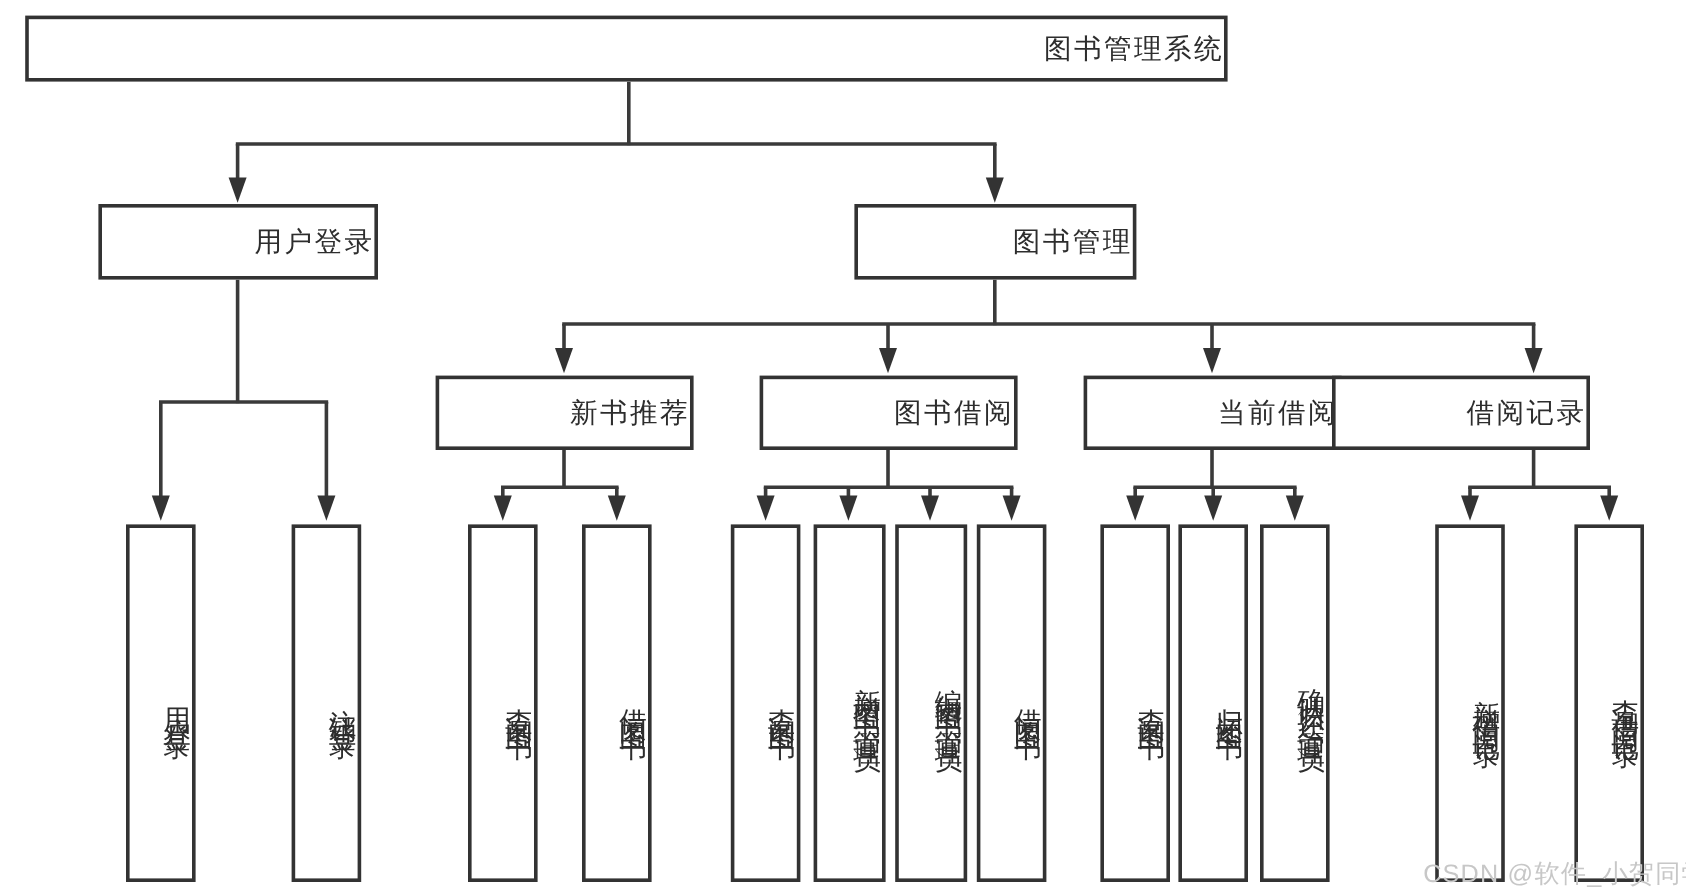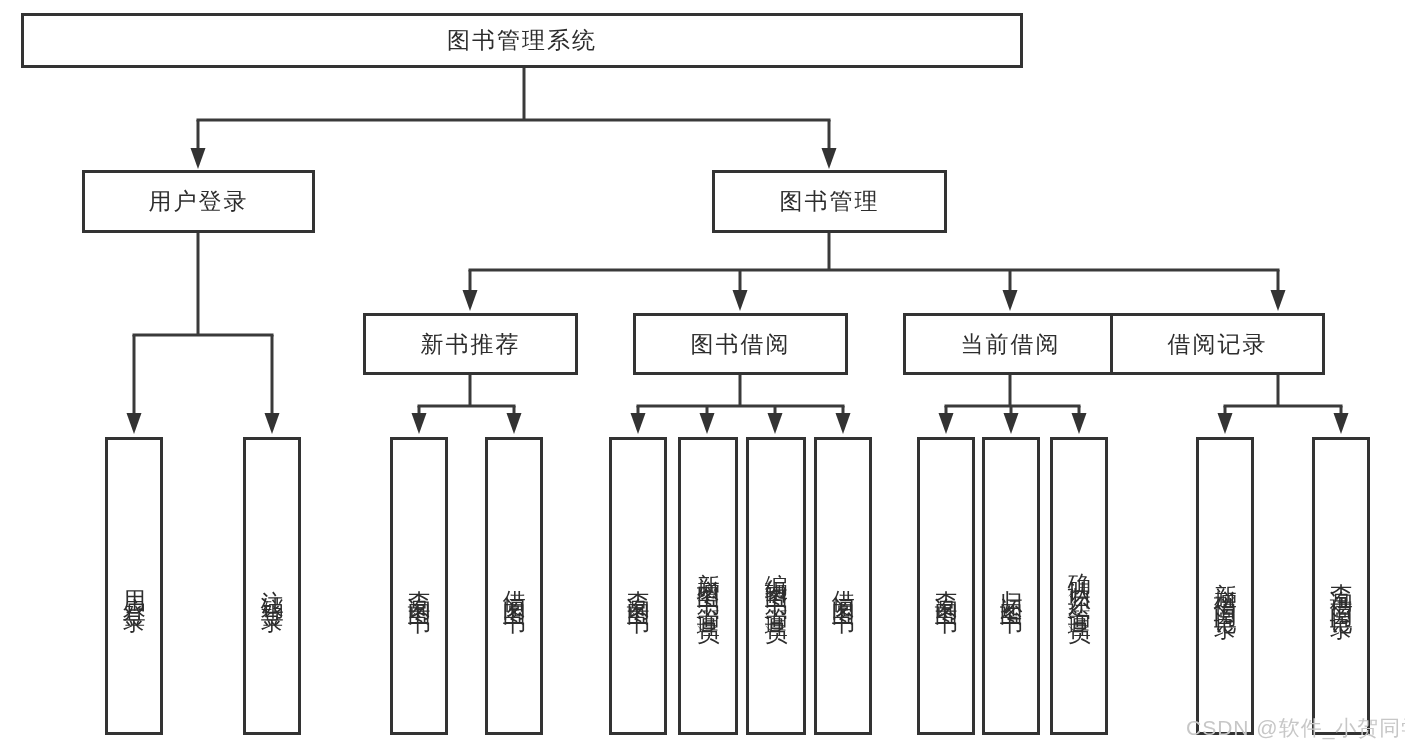--- a/index.html
+++ b/index.html
@@ -6,21 +6,21 @@
   body{
     width:1405px;height:747px;position:relative;overflow:hidden;
     background:#ffffff;
     font-family:"Liberation Sans", sans-serif;
   }
   #canvas{position:absolute;left:0;top:0;width:1405px;height:747px;}
   svg.wires{position:absolute;left:0;top:0;z-index:1;}
   .box{
     position:absolute;z-index:2;box-sizing:border-box;
     border:3px solid #333333;background:#ffffff;
-    display:flex;align-items:center;justify-content:center;
+    display:flex;align-items:center;justify-content:flex-end;
   }
   .lbl{
     font-size:23px;color:#2d2d2d;letter-spacing:2px;white-space:nowrap;
   }
   .v{top:437px;width:58px;height:298px;}
   .vlbl{
     writing-mode:vertical-rl;text-orientation:mixed;
     font-size:23px;line-height:1.1;letter-spacing:7px;color:#2d2d2d;
   }
   .watermark{

